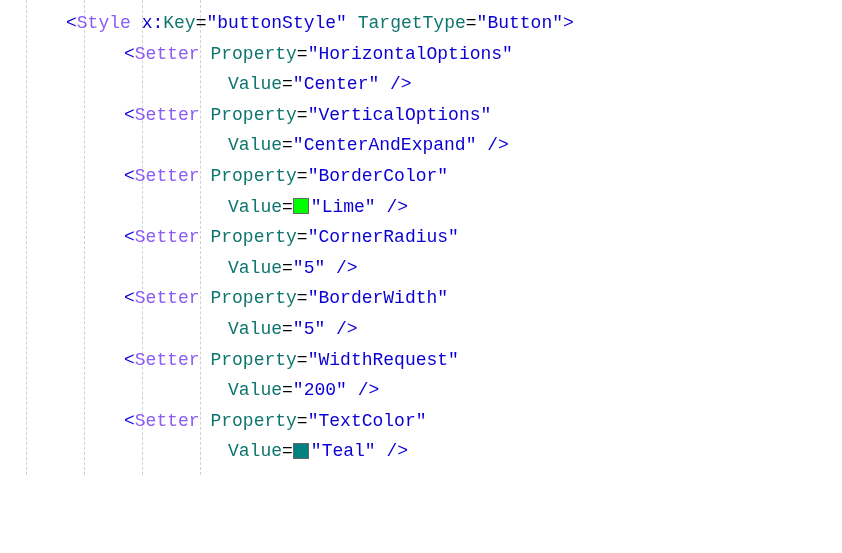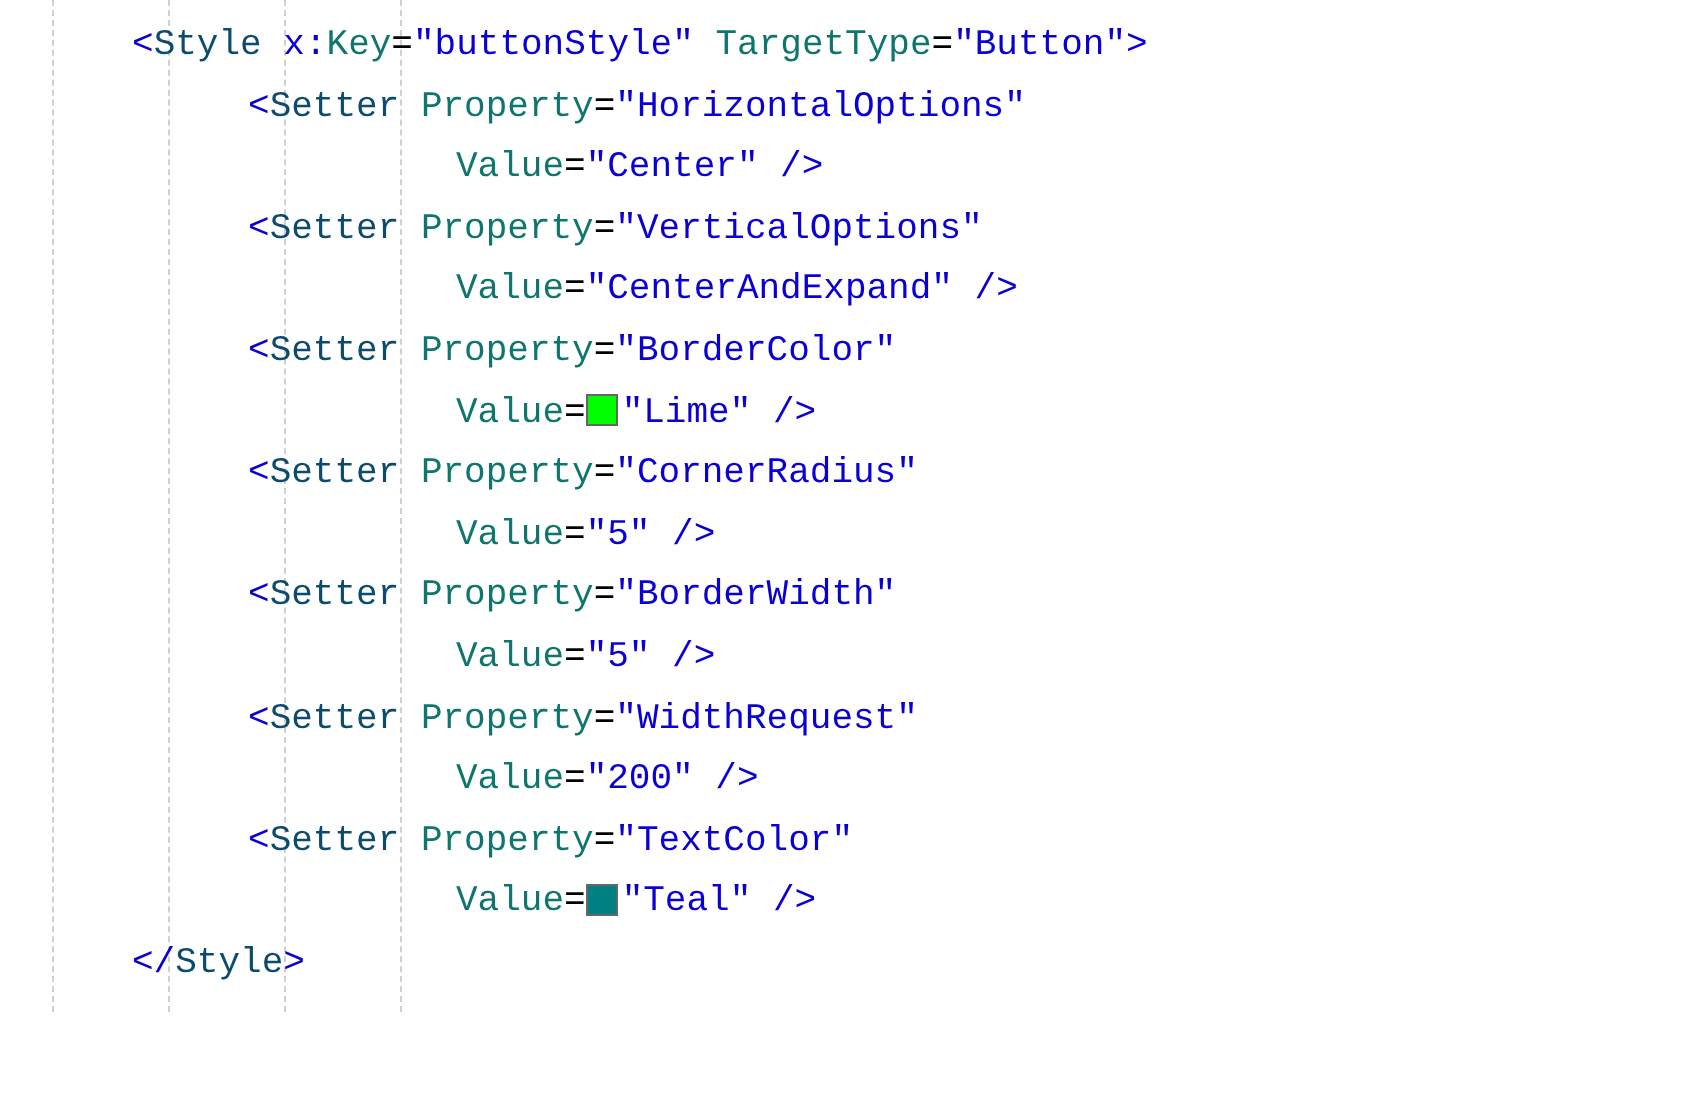--- a/index.html
+++ b/index.html
@@ -34,21 +34,21 @@
     .guide-4 { left: 200px; }
     
     .line {
       white-space: pre;
       position: relative;
     }
     .pad1 { padding-left: 42px; }
     .pad2 { padding-left: 100px; }
     .pad3 { padding-left: 204px; }
     
-    .tag { color: #0c4a6e; }
+    .tag { color: #8b5cf6; }
     .attr-red { color: #0f766e; }
     .attr-blue { color: #0b00d4; }
     .string { color: #0b00d4; }
     .equals { color: #000000; }
     .bracket { color: #0b00d4; }
     
     .color-swatch {
       display: inline-block;
       width: 14px;
       height: 14px;
@@ -86,15 +86,14 @@
 
   <div class="line pad2"><span class="bracket">&lt;</span><span class="tag">Setter</span> <span class="attr-red">Property</span><span class="equals">=</span><span class="string">"BorderWidth"</span></div>
   <div class="line pad3"><span class="attr-red">Value</span><span class="equals">=</span><span class="string">"5"</span><span class="bracket"> /&gt;</span></div>
 
   <div class="line pad2"><span class="bracket">&lt;</span><span class="tag">Setter</span> <span class="attr-red">Property</span><span class="equals">=</span><span class="string">"WidthRequest"</span></div>
   <div class="line pad3"><span class="attr-red">Value</span><span class="equals">=</span><span class="string">"200"</span><span class="bracket"> /&gt;</span></div>
 
   <div class="line pad2"><span class="bracket">&lt;</span><span class="tag">Setter</span> <span class="attr-red">Property</span><span class="equals">=</span><span class="string">"TextColor"</span></div>
   <div class="line pad3"><span class="attr-red">Value</span><span class="equals">=</span><span class="color-swatch teal-swatch"></span><span class="string">"Teal"</span><span class="bracket"> /&gt;</span></div>
 
-  <div class="line pad1"><span class="bracket">&lt;/</span><span class="tag">Style</span><span class="bracket">&gt;</span></div>
 
 </div>
 
 </body></html>

